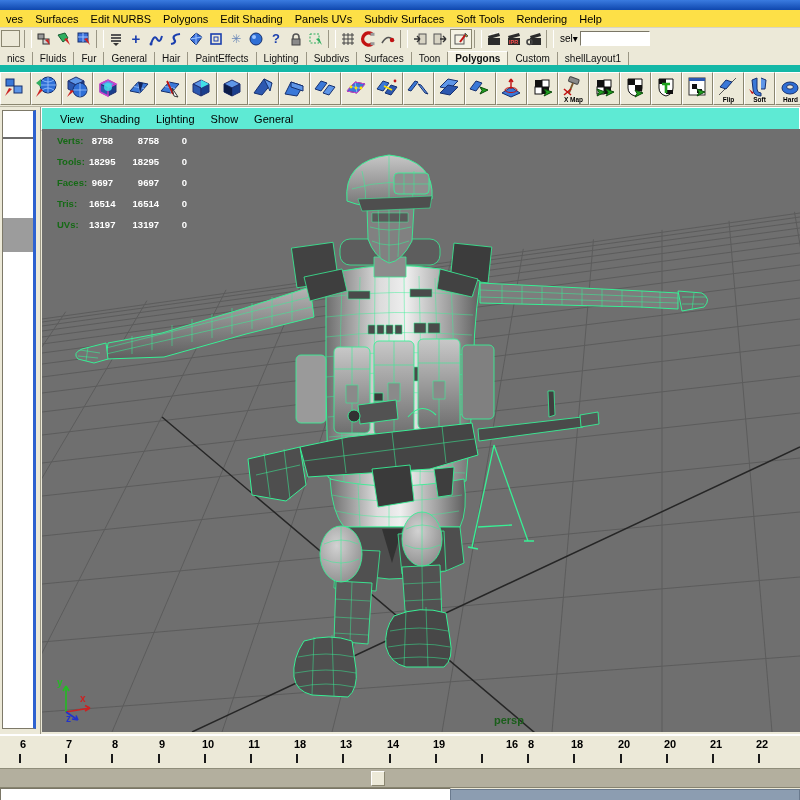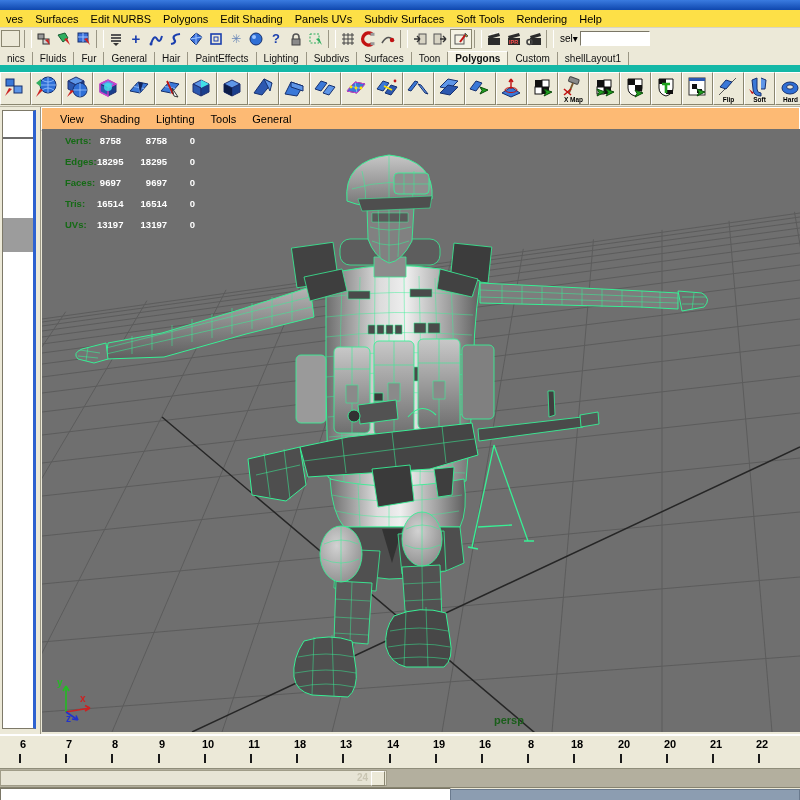--- a/index.html
+++ b/index.html
@@ -22,27 +22,27 @@
   .shelf{height:34px;display:flex;background:#ECE9D8;border-bottom:1px solid #b9b5a2;}
   .si{width:29px;height:31px;border:1px solid;border-color:#fff #8a8670 #8a8670 #fff;background:#ECE9D8;position:relative;flex:none;}
   .si svg{position:absolute;left:2px;top:2px;}
   .si .lbl{position:absolute;bottom:1px;left:0;right:0;text-align:center;font-size:6.5px;font-weight:bold;color:#000;line-height:1;}
   .main{position:relative;height:627px;background:#ECE9D8;}
   .lpanel{position:absolute;left:0;top:0;width:40px;bottom:2px;background:#ECE9D8;}
   .lp-inner{position:absolute;left:2px;top:3px;bottom:3px;width:30px;background:#fff;border:1px solid #7d7968;border-right:3px solid #2E62D0;}
   .lp-head{height:26px;border-bottom:2px solid #6a6a6a;background:#fff;}
   .lp-sel{position:absolute;left:0;right:0;top:107px;height:34px;background:#9c9c9c;}
   .vp{position:absolute;left:40px;top:0;right:0;bottom:0;background:#ECE9D8;border-left:1px solid #9a9684;}
-  .vp-menubar{height:22px;background:#fdba74;border:1px solid #fff;border-bottom:1px solid #9a9684;display:flex;align-items:center;padding-left:10px;}
+  .vp-menubar{height:22px;background:#5eead4;border:1px solid #fff;border-bottom:1px solid #9a9684;display:flex;align-items:center;padding-left:10px;}
   .vp-menubar .mi{padding:0 8px;}
   .vp-canvas{position:absolute;left:1px;top:22px;right:0;bottom:2px;background:#6F6F6F;overflow:hidden;}
   .vp-canvas svg.scene{position:absolute;left:0;top:0;}
   .hud{position:absolute;left:15px;top:6px;font-size:9.5px;font-weight:bold;}
   .hud .hr{display:flex;height:21px;}
-  .hud .hl{width:32px;color:#156a15;margin-left:8px;}
+  .hud .hl{width:32px;color:#156a15;}
   .hud .c1{width:24px;text-align:right;color:#fff;}
   .hud .c2{width:46px;text-align:right;color:#fff;}
   .hud .c3{width:28px;text-align:right;color:#fff;}
   .persp{position:absolute;left:452px;top:585px;color:#1B5E1B;font-weight:bold;font-size:11px;}
   .axis{position:absolute;left:8px;bottom:10px;}
   .timeline{height:32px;position:relative;background:#ECE9D8;border-top:2px solid #fff;border-bottom:1px solid #8f8d7a;}
   .fr{position:absolute;top:2px;width:30px;margin-left:-15px;text-align:center;font-weight:bold;font-size:11px;}
   .tk{position:absolute;top:18px;width:2px;height:9px;background:#1a1a1a;}
   .rangerow{height:18px;position:relative;background:#B3AF9E;border-bottom:1px solid #86836f;}
   .rangebar{position:absolute;left:0;top:1px;width:385px;height:14px;background:#E7E4D5;border:1px solid #a09c88;}
@@ -450,21 +450,21 @@
       <div class="lp-head"></div>
       <div class="lp-sel"></div>
     </div>
   </div>
 
   <div class="vp">
     <div class="vp-menubar">
       <span class="mi">View</span>
       <span class="mi">Shading</span>
       <span class="mi">Lighting</span>
-      <span class="mi">Tools</span>
+      <span class="mi">Show</span>
       <span class="mi">General</span>
     </div>
     <div class="vp-canvas">
 
       <svg class="scene" width="758" height="603" viewBox="0 0 758 603">
         <defs>
           <clipPath id="gc">
               <polygon points="0,186 758,82 758,603 0,603"></polygon>
             </clipPath>
           <linearGradient id="vestg" x1="0" y1="0" x2="1" y2="0">
@@ -612,21 +612,21 @@
       </svg>
 
       <div class="hud">
         <div class="hr">
             <span class="hl">Verts:</span>
             <span class="c1">8758</span>
             <span class="c2">8758</span>
             <span class="c3">0</span>
           </div>
         <div class="hr">
-            <span class="hl">Edges:</span>
+            <span class="hl">Tools:</span>
             <span class="c1">18295</span>
             <span class="c2">18295</span>
             <span class="c3">0</span>
           </div>
         <div class="hr">
             <span class="hl">Faces:</span>
             <span class="c1">9697</span>
             <span class="c2">9697</span>
             <span class="c3">0</span>
           </div>
@@ -662,21 +662,21 @@
   <span class="fr" style="left:23px">6</span>
   <span class="fr" style="left:69px">7</span>
   <span class="fr" style="left:115px">8</span>
   <span class="fr" style="left:162px">9</span>
   <span class="fr" style="left:208px">10</span>
   <span class="fr" style="left:254px">11</span>
   <span class="fr" style="left:300px">18</span>
   <span class="fr" style="left:346px">13</span>
   <span class="fr" style="left:393px">14</span>
   <span class="fr" style="left:439px">19</span>
-  <span class="fr" style="left:485px">16</span>
+  <span class="fr" style="left:512px">16</span>
   <span class="fr" style="left:531px">8</span>
   <span class="fr" style="left:577px">18</span>
   <span class="fr" style="left:624px">20</span>
   <span class="fr" style="left:670px">20</span>
   <span class="fr" style="left:716px">21</span>
   <span class="fr" style="left:762px">22</span>
   <span class="tk" style="left:19px"></span>
   <span class="tk" style="left:65px"></span>
   <span class="tk" style="left:111px"></span>
   <span class="tk" style="left:158px"></span>
@@ -689,23 +689,20 @@
   <span class="tk" style="left:481px"></span>
   <span class="tk" style="left:527px"></span>
   <span class="tk" style="left:573px"></span>
   <span class="tk" style="left:620px"></span>
   <span class="tk" style="left:666px"></span>
   <span class="tk" style="left:712px"></span>
   <span class="tk" style="left:758px"></span>
 </div>
 
 <div class="rangerow">
-  <div class="rangebar">
-    <span class="rlabel">24</span>
-  </div>
   <div class="rhandle"></div>
 </div>
 
 <div class="cmdrow">
   <input class="cmdinput" value="" style="">
   <div class="cmdresult"></div>
 </div>
 
 <div class="helpline"></div>
 

